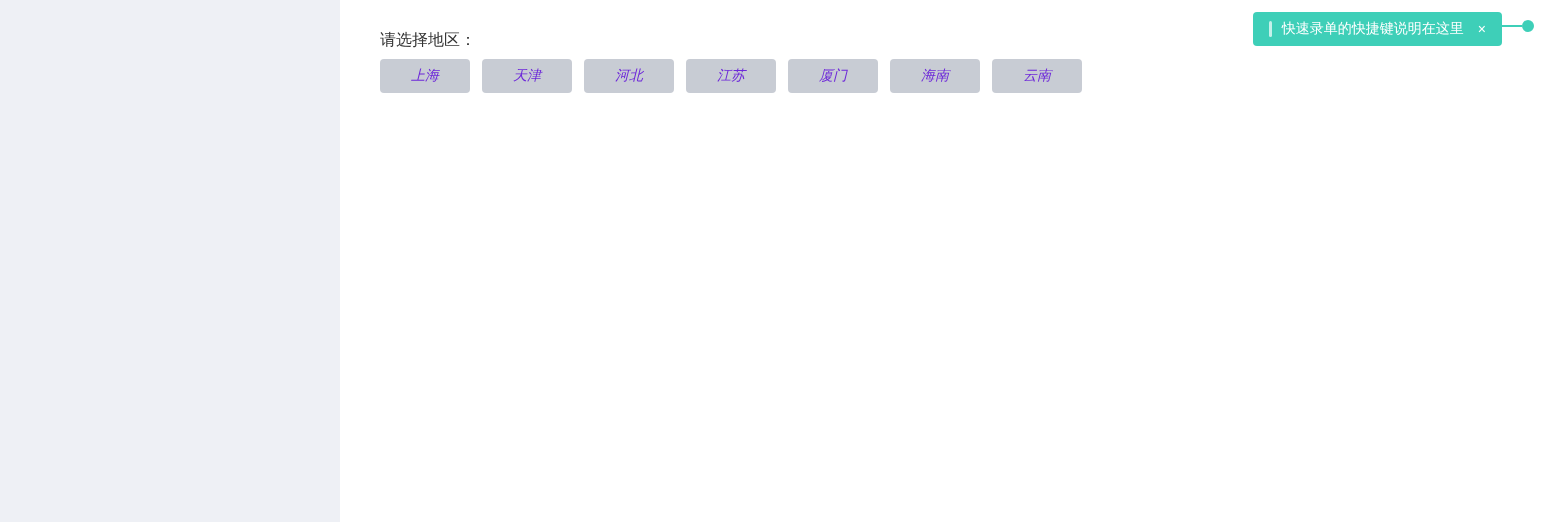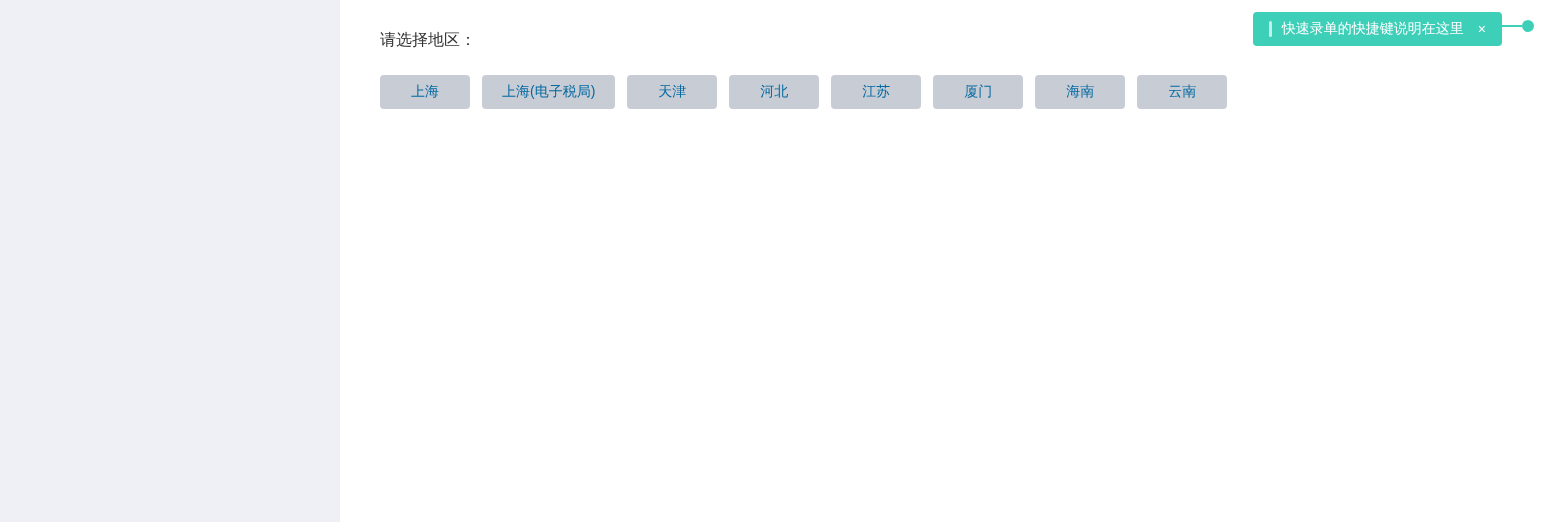--- a/index.html
+++ b/index.html
@@ -32,41 +32,42 @@
       top: 0;
       right: 0;
       bottom: 0;
       background: #ffffff;
       padding: 30px 40px;
     }
 
     .page-title {
       font-size: 16px;
       color: #333;
-      margin-bottom: 24px;
+      margin-bottom: 8px;
       font-weight: normal;
     }
 
     .region-buttons {
       display: flex;
       flex-wrap: wrap;
       gap: 12px;
     }
 
     .region-btn {
       background: #c8ccd4;
-      color: #0369a1;
+      color: #6d28d9;
       border: none;
       border-radius: 4px;
       padding: 8px 20px;
       font-size: 14px;
       cursor: pointer;
       min-width: 90px;
       text-align: center;
       font-family: 'Microsoft YaHei', 'PingFang SC', sans-serif;
+      font-style: italic;
     }
 
     
     .tooltip-bar {
       position: absolute;
       top: 12px;
       right: 60px;
       background: #3ecfb8;
       color: #fff;
       padding: 8px 16px;
@@ -117,21 +118,20 @@
 <body>
 
 <div class="left-sidebar"></div>
 
 <div class="main-content">
   <div class="page-title">请选择地区：</div>
 
   <div class="region-buttons">
 
   <button class="region-btn">上海</button>
-      <button class="region-btn">上海(电子税局)</button>
       <button class="region-btn">天津</button>
       <button class="region-btn">河北</button>
       <button class="region-btn">江苏</button>
       <button class="region-btn">厦门</button>
       <button class="region-btn">海南</button>
       <button class="region-btn">云南</button>
     </div>
 </div>
 
 <div class="tooltip-bar">

